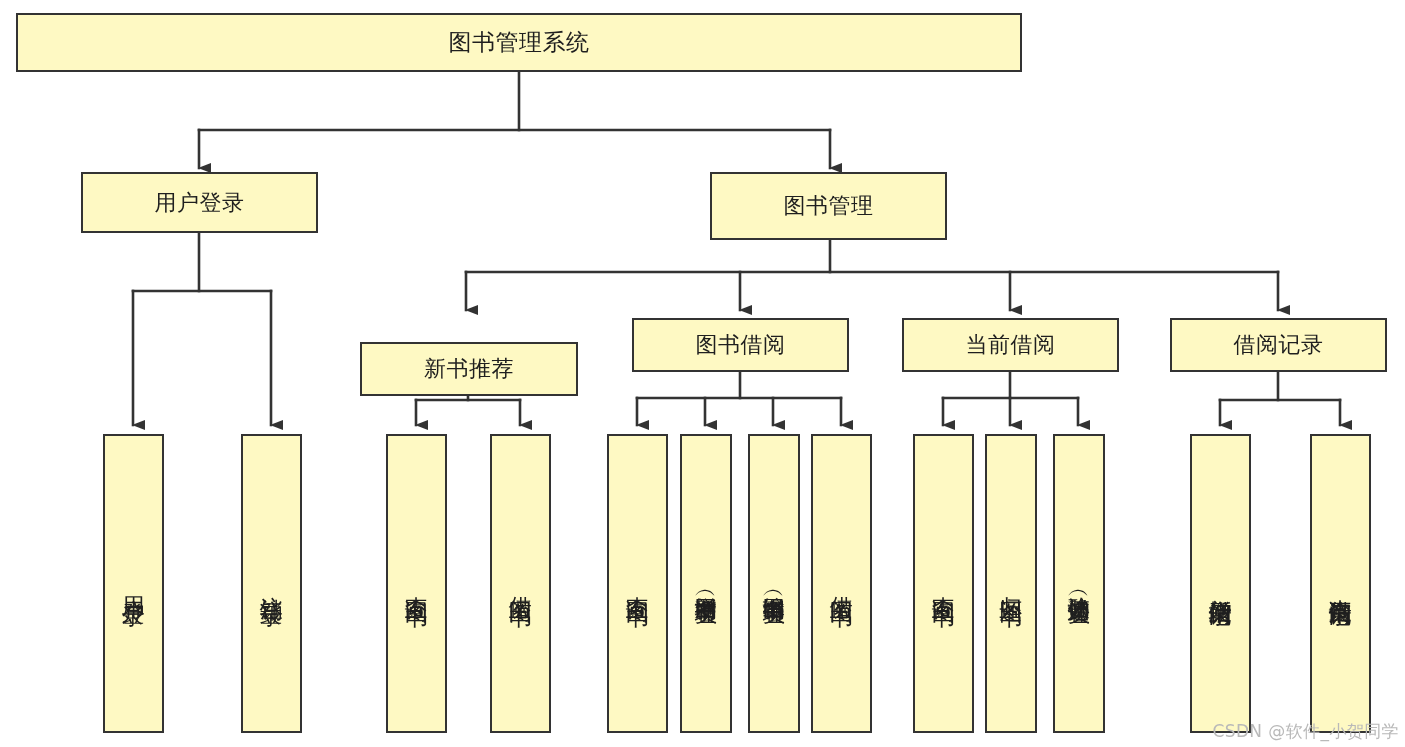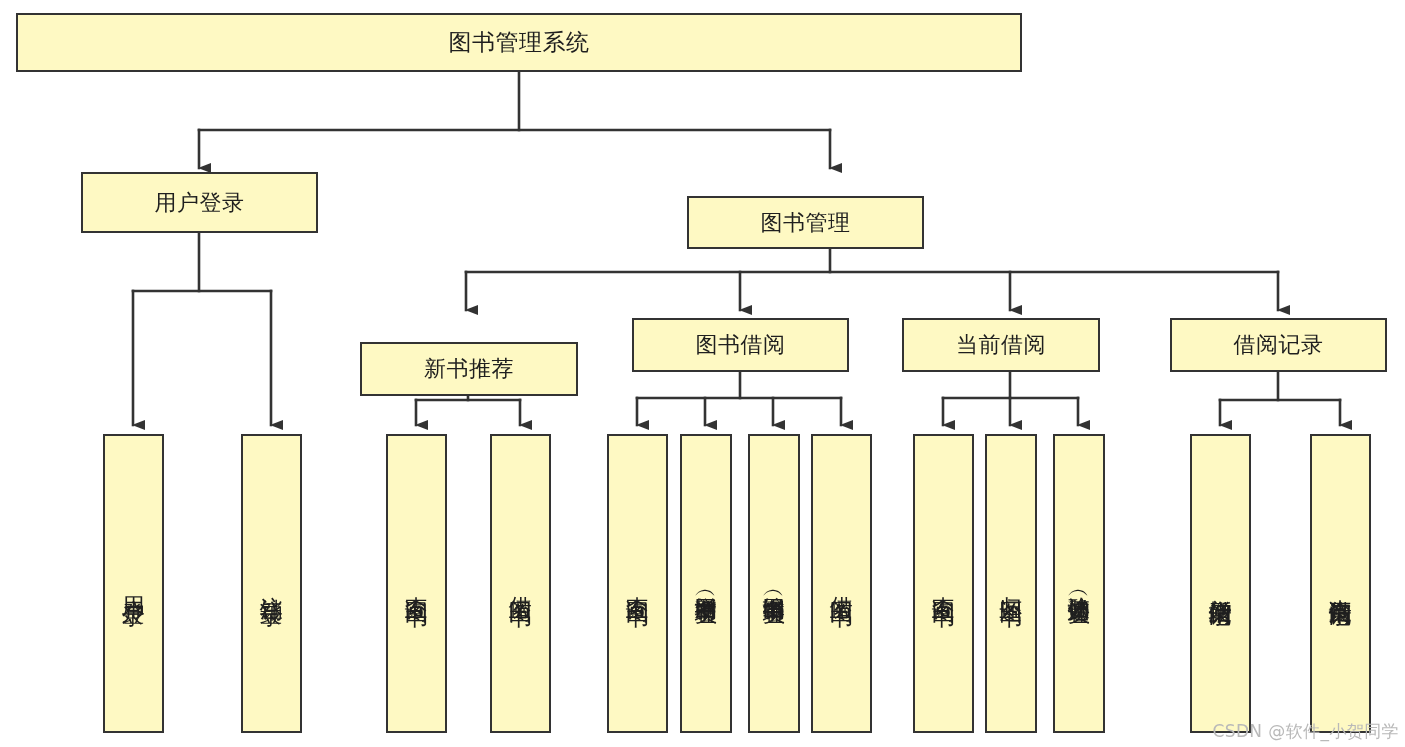--- a/index.html
+++ b/index.html
@@ -132,33 +132,33 @@
   </svg>
 
   <div class="node horiz root" style="left:16px; top:13px; width:1006px; height:59px;">
     <span class="node-label">图书管理系统</span>
   </div>
 
   <div class="node horiz" style="left:81px; top:172px; width:237px; height:61px;">
     <span class="node-label">用户登录</span>
   </div>
 
-  <div class="node horiz" style="left:687px; top:172px; width:237px; height:53px;margin-top:24px;">
+  <div class="node horiz" style="left:710px; top:172px; width:237px; height:68px;">
     <span class="node-label">图书管理</span>
   </div>
 
   <div class="node horiz" style="left:360px; top:318px; width:218px; height:54px;margin-top:24px;">
     <span class="node-label">新书推荐</span>
   </div>
 
   <div class="node horiz" style="left:632px; top:318px; width:217px; height:54px;">
     <span class="node-label">图书借阅</span>
   </div>
 
-  <div class="node horiz" style="left:902px; top:318px; width:198px; height:54px;">
+  <div class="node horiz" style="left:902px; top:318px; width:217px; height:54px;">
     <span class="node-label">当前借阅</span>
   </div>
 
   <div class="node horiz" style="left:1170px; top:318px; width:217px; height:54px;">
     <span class="node-label">借阅记录</span>
   </div>
 
   <div class="node vert" style="left:103px; top:434px; width:61px; height:299px;">
     <span class="node-label">用户登录</span>
   </div>

